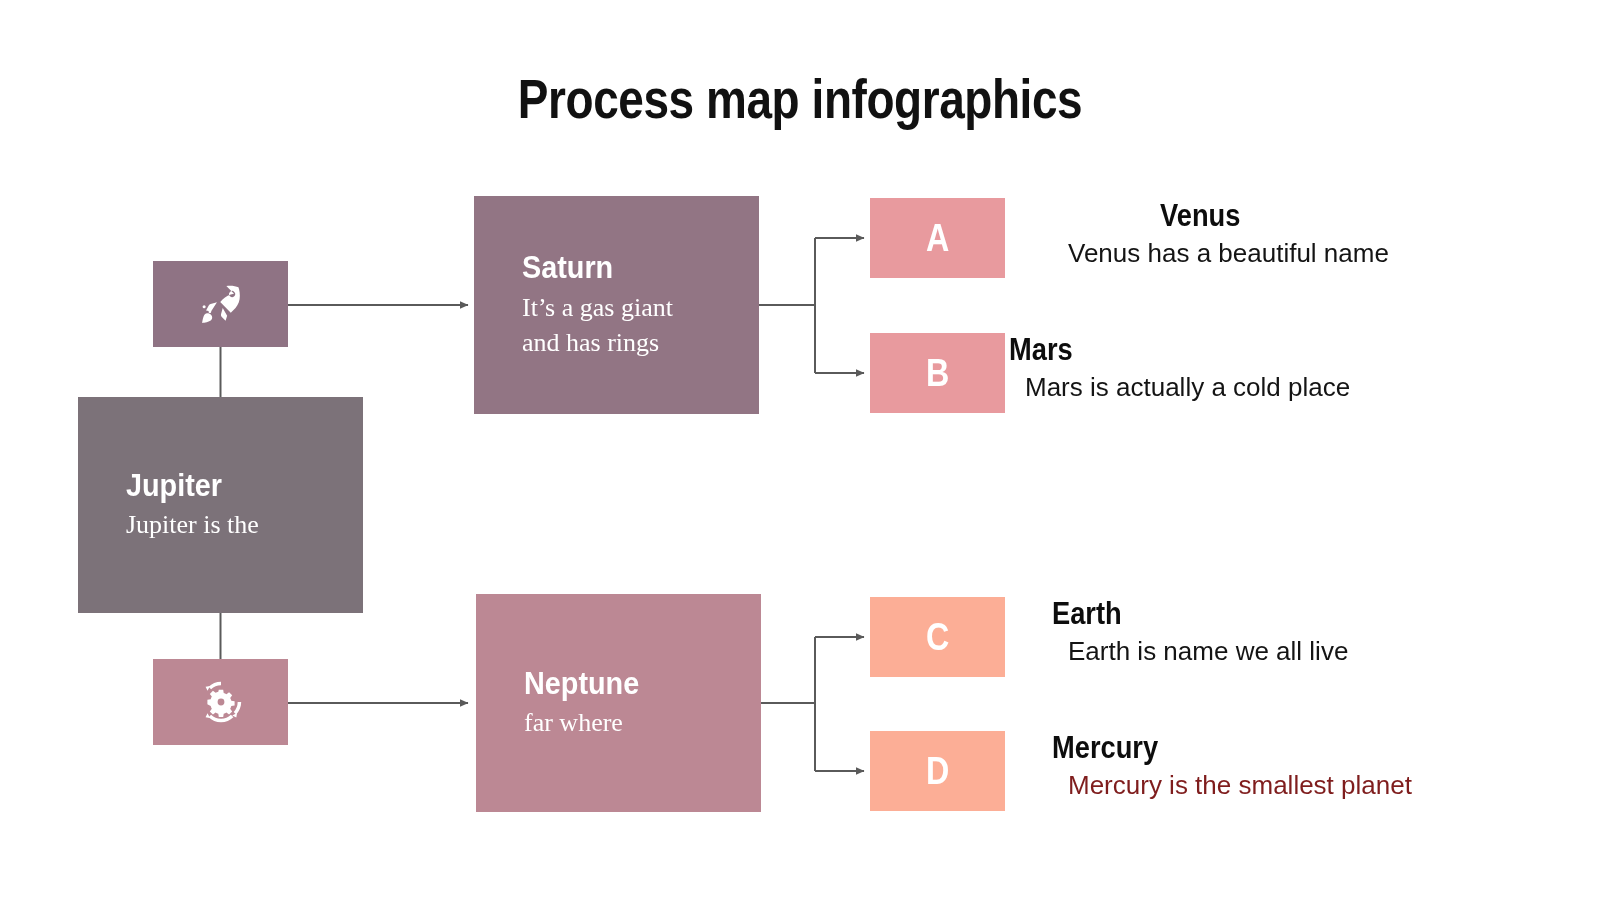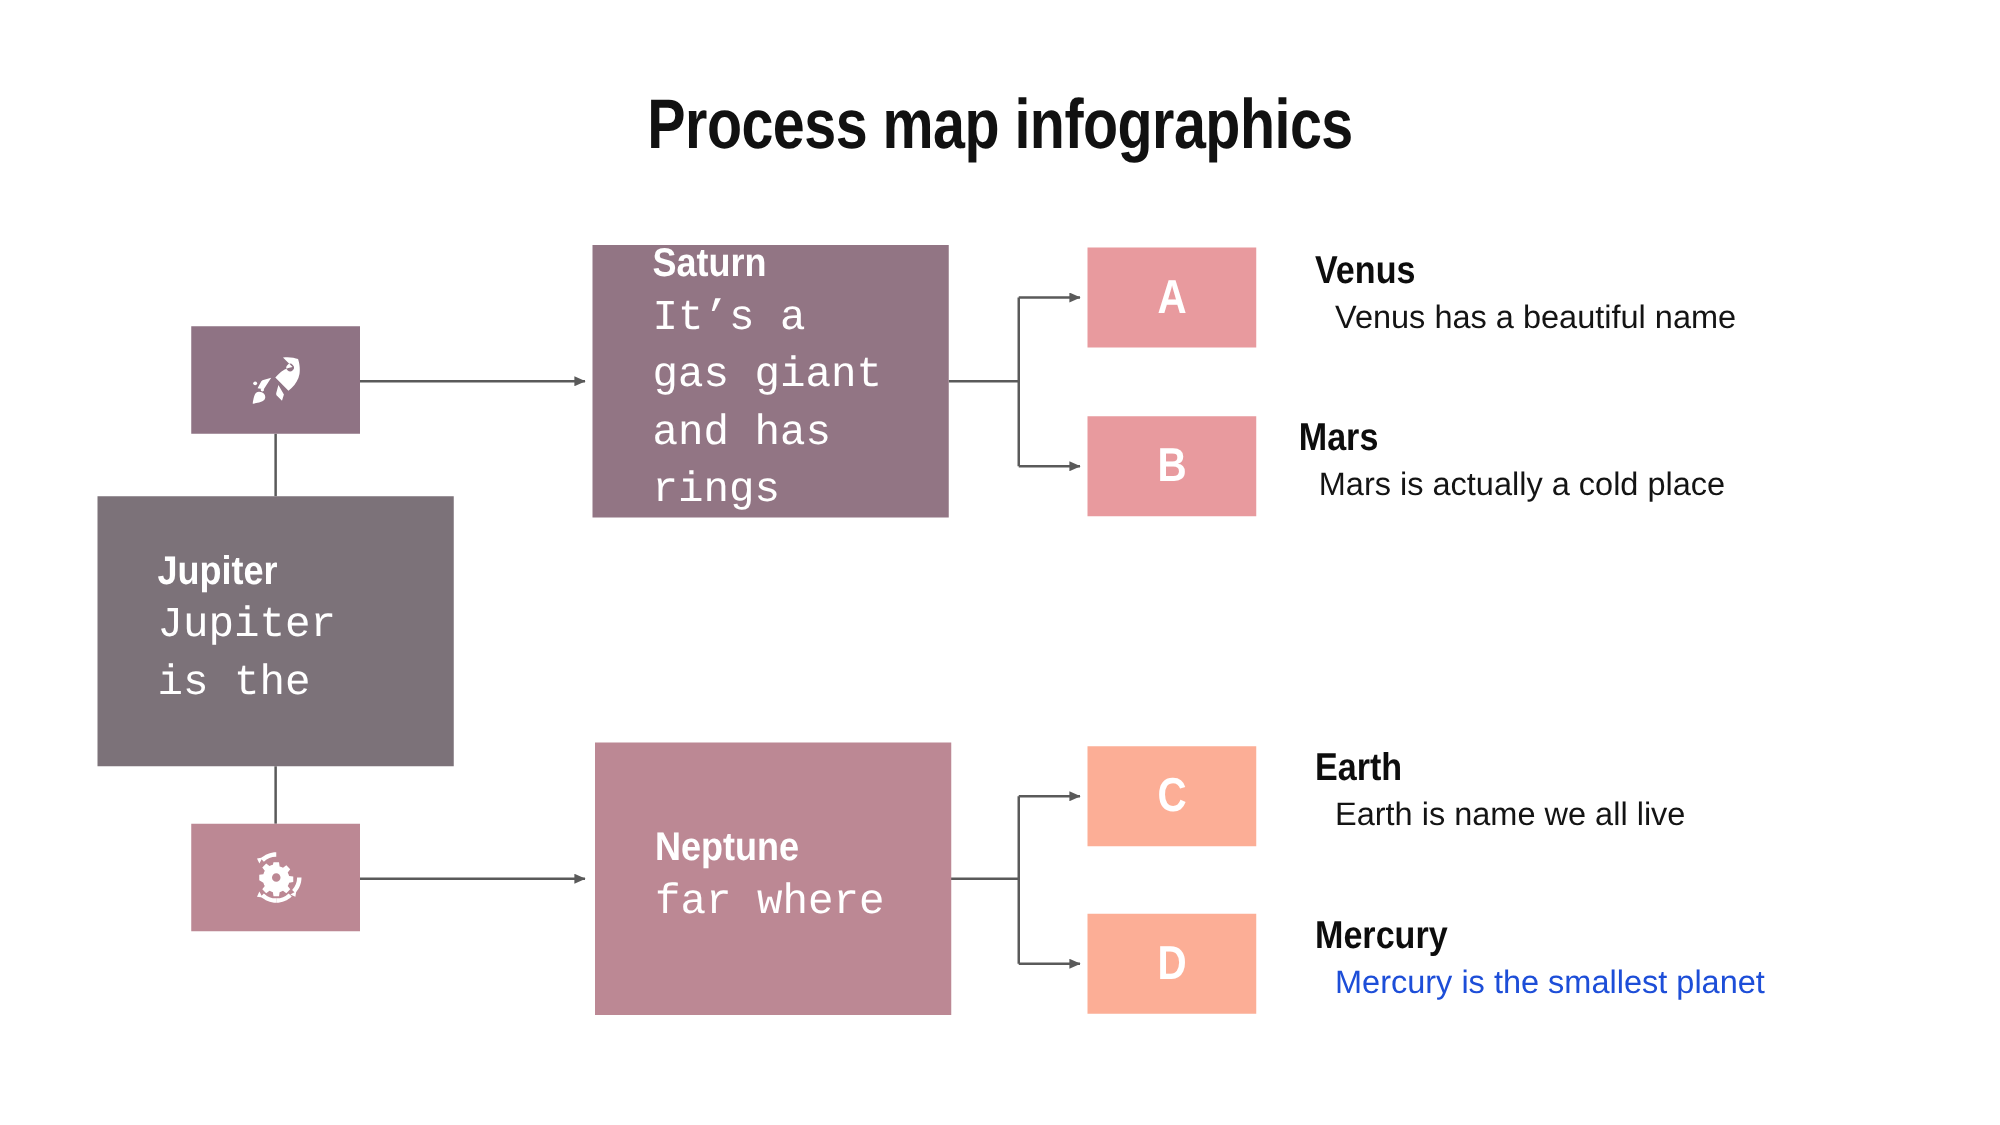--- a/index.html
+++ b/index.html
@@ -43,23 +43,23 @@
     font-weight:700;
     font-size:32px;
     line-height:1.12;
     letter-spacing:0px;
     margin-bottom:4px;
     transform:scaleX(0.9);
     transform-origin:0 50%;
     white-space:nowrap;
   }
   .info-desc {
-    font-family:Liberation Mono, monospace;
+    font-family:Liberation Serif, serif;
     font-weight:400;
-    font-size:34px;
+    font-size:26px;
     line-height:1.35;
   }
 
   
   .badge {
     display:flex; align-items:center; justify-content:center;
     font-family:"Liberation Sans Narrow","Liberation Sans", sans-serif;
     font-weight:700;
     font-size:38px;
     color:#ffffff;
@@ -183,42 +183,42 @@
   </div>
 
   <div class="box info-box" style="left: 476px; top: 594px; width: 285px; height: 218px; background: rgb(188, 136, 148); color: rgb(255, 255, 255);">
     <div class="info-title">Neptune</div>
     <div class="info-desc">far where</div>
   </div>
 
   <div class="box badge" style="left: 870px; top: 198px; width: 135px; height: 80px; background: rgb(232, 154, 158);">
     <span>A</span>
   </div>
-  <div class="caption" style="left:1052px; top:200px;">
+  <div class="caption" style="left:1052px; top:200px;text-align:center;">
     <div class="caption-title" style="color: rgb(13, 13, 13);">Venus</div>
     <div class="caption-desc" style="color: rgb(20, 20, 20);">Venus has a beautiful name</div>
   </div>
 
   <div class="box badge" style="left: 870px; top: 333px; width: 135px; height: 80px; background: rgb(232, 154, 158);">
     <span>B</span>
   </div>
-  <div class="caption" style="left:1039px; top:334px;">
+  <div class="caption" style="left:1009px; top:334px;">
     <div class="caption-title" style="color: rgb(13, 13, 13);">Mars</div>
     <div class="caption-desc" style="color: rgb(20, 20, 20);">Mars is actually a cold place</div>
   </div>
 
   <div class="box badge" style="left: 870px; top: 597px; width: 135px; height: 80px; background: rgb(252, 174, 150);">
     <span>C</span>
   </div>
   <div class="caption" style="left:1052px; top:598px;">
     <div class="caption-title" style="color: rgb(13, 13, 13);">Earth</div>
     <div class="caption-desc" style="color: rgb(20, 20, 20);">Earth is name we all live</div>
   </div>
 
   <div class="box badge" style="left: 870px; top: 731px; width: 135px; height: 80px; background: rgb(252, 174, 150);">
     <span>D</span>
   </div>
   <div class="caption" style="left:1052px; top:732px;">
     <div class="caption-title" style="color: rgb(13, 13, 13);">Mercury</div>
-    <div class="caption-desc" style="color: #1d4ed8;">Mercury is the smallest planet</div>
+    <div class="caption-desc" style="color: #7f1d1d;">Mercury is the smallest planet</div>
   </div>
 
 </div>
 
 </body></html>

